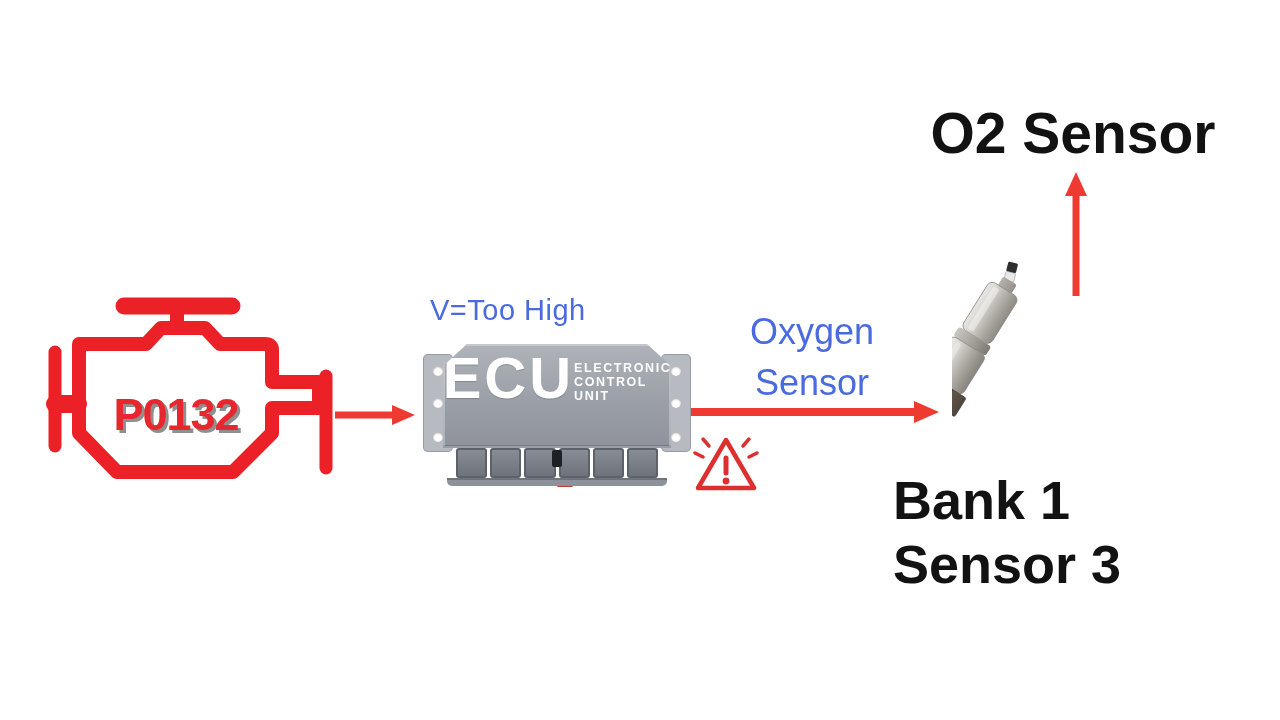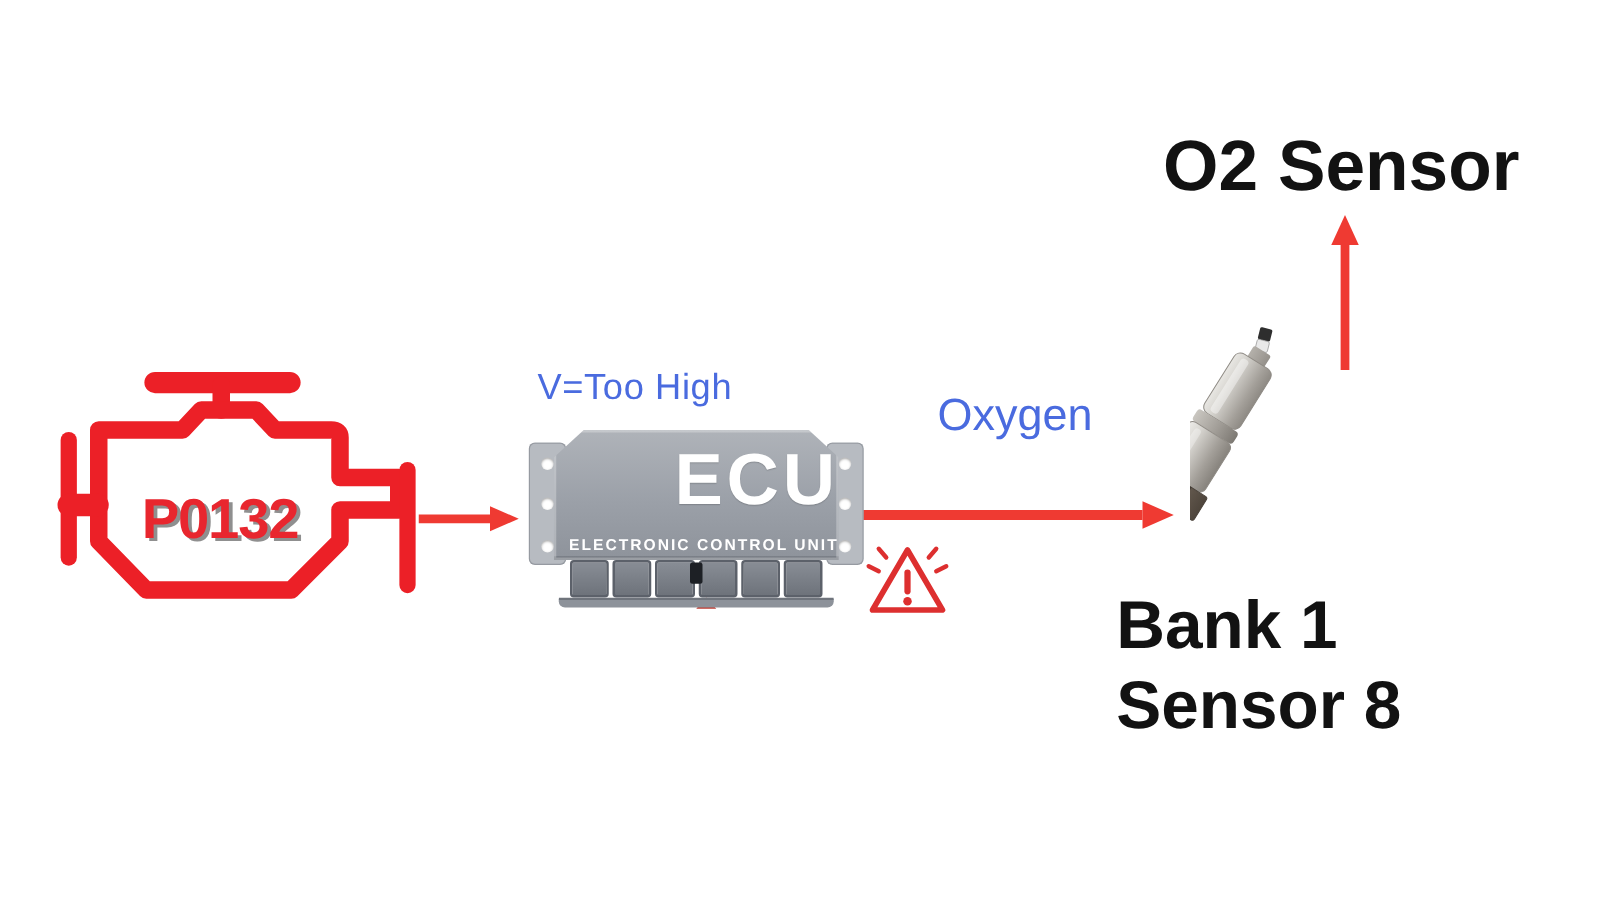--- a/index.html
+++ b/index.html
@@ -34,21 +34,21 @@
     border-radius:5px;box-shadow:inset 0 0 0 1px rgba(90,95,103,.35);z-index:1;}
   .flange.left{left:0;}
   .flange.right{right:0;}
   .screw-hole{position:absolute;left:10px;width:10px;height:10px;border-radius:50%;
     background:#fff;box-shadow:inset 0 1px 2px rgba(0,0,0,.35);}
   .hole1{top:12px;} .hole2{top:44px;} .hole3{top:78px;}
   .ecu-body{position:absolute;left:20px;top:0;width:228px;height:104px;z-index:2;
     background:linear-gradient(180deg,#afb3b9 0%,#9ba0a8 55%,#8e939b 100%);
     clip-path:polygon(24px 0,calc(100% - 24px) 0,100% 22px,100% 100%,0 100%,0 22px);
     box-shadow:inset 0 0 0 2px rgba(255,255,255,.28), inset 0 -3px 0 rgba(70,75,82,.35);
-    display:flex;flex-direction:column;align-items:flex-end;justify-content:center;}
+    display:flex;flex-direction:row;align-items:flex-start;justify-content:center;}
   .ecu-title{font-size:58px;line-height:56px;font-weight:700;letter-spacing:3px;color:#fff;
     text-shadow:0 1px 1px rgba(0,0,0,.18);margin-top:6px;}
   .ecu-subtitle{font-size:12.5px;font-weight:700;letter-spacing:1.6px;color:#fff;margin-top:17px;}
   .ecu-connector{position:absolute;left:30px;top:104px;width:208px;height:30px;z-index:2;
     display:flex;gap:3px;padding:0 3px;box-sizing:border-box;}
   .pin-block{flex:1;background:linear-gradient(180deg,#888d95,#6e737b);
     border:2px solid #5c616a;border-radius:3px;}
   .connector-notch{position:absolute;left:calc(50% - 5px);top:2px;width:10px;height:17px;
     background:#1d2025;border-radius:2px;z-index:3;}
   .ecu-base{position:absolute;left:24px;top:134px;width:220px;height:8px;z-index:1;
@@ -106,20 +106,21 @@
       <div class="pin-block"></div>
       <div class="connector-notch"></div>
     </div>
     <div class="ecu-base"></div>
   </div>
 
   <div class="abs under-arrowhead"></div>
 
   <div class="abs flow-label">
     <div>Oxygen</div>
+    <div>Sensor</div>
   </div>
 
   <svg class="abs" style="left:686px;top:398px" width="256" height="28" viewBox="0 0 256 28">
     <line x1="2" y1="14" x2="228" y2="14" stroke="var(--arrow-red)" stroke-width="8"></line>
     <polygon points="228,3 253,14 228,25" fill="var(--arrow-red)"></polygon>
   </svg>
 
   <svg class="abs" style="left:688px;top:428px" width="76" height="68" viewBox="0 0 76 68">
     <g stroke="var(--warning-red)" fill="none" stroke-linecap="round" stroke-linejoin="round">
       <path d="M 38,12 L 66,60 H 10 Z" stroke-width="4.5"></path>
@@ -188,16 +189,16 @@
 
   <svg class="abs" style="left:1062px;top:168px" width="28" height="130" viewBox="0 0 28 130">
     <line x1="14" y1="128" x2="14" y2="26" stroke="var(--arrow-red)" stroke-width="7"></line>
     <polygon points="3,28 14,4 25,28" fill="var(--arrow-red)"></polygon>
   </svg>
 
   <div class="abs o2-title">O2 Sensor</div>
 
   <div class="abs location-label">
     <div>Bank 1</div>
-    <div>Sensor 8</div>
+    <div>Sensor 3</div>
   </div>
 
 </div>
 
 </body></html>

